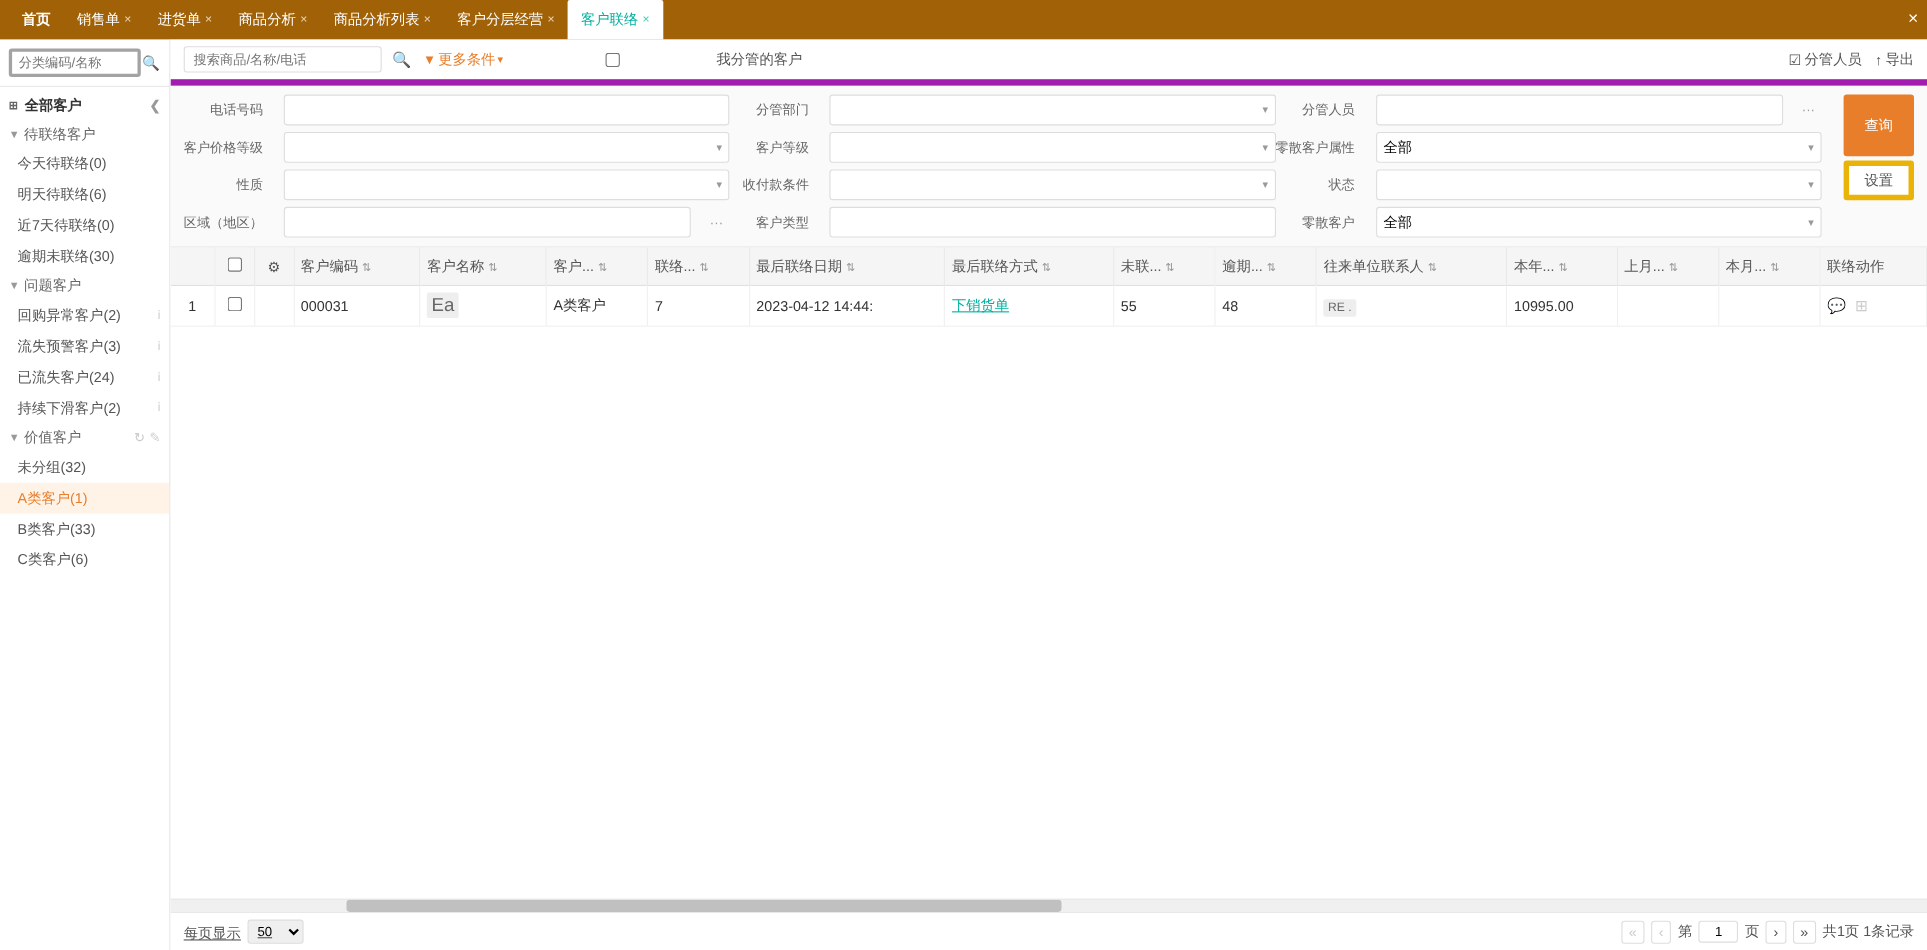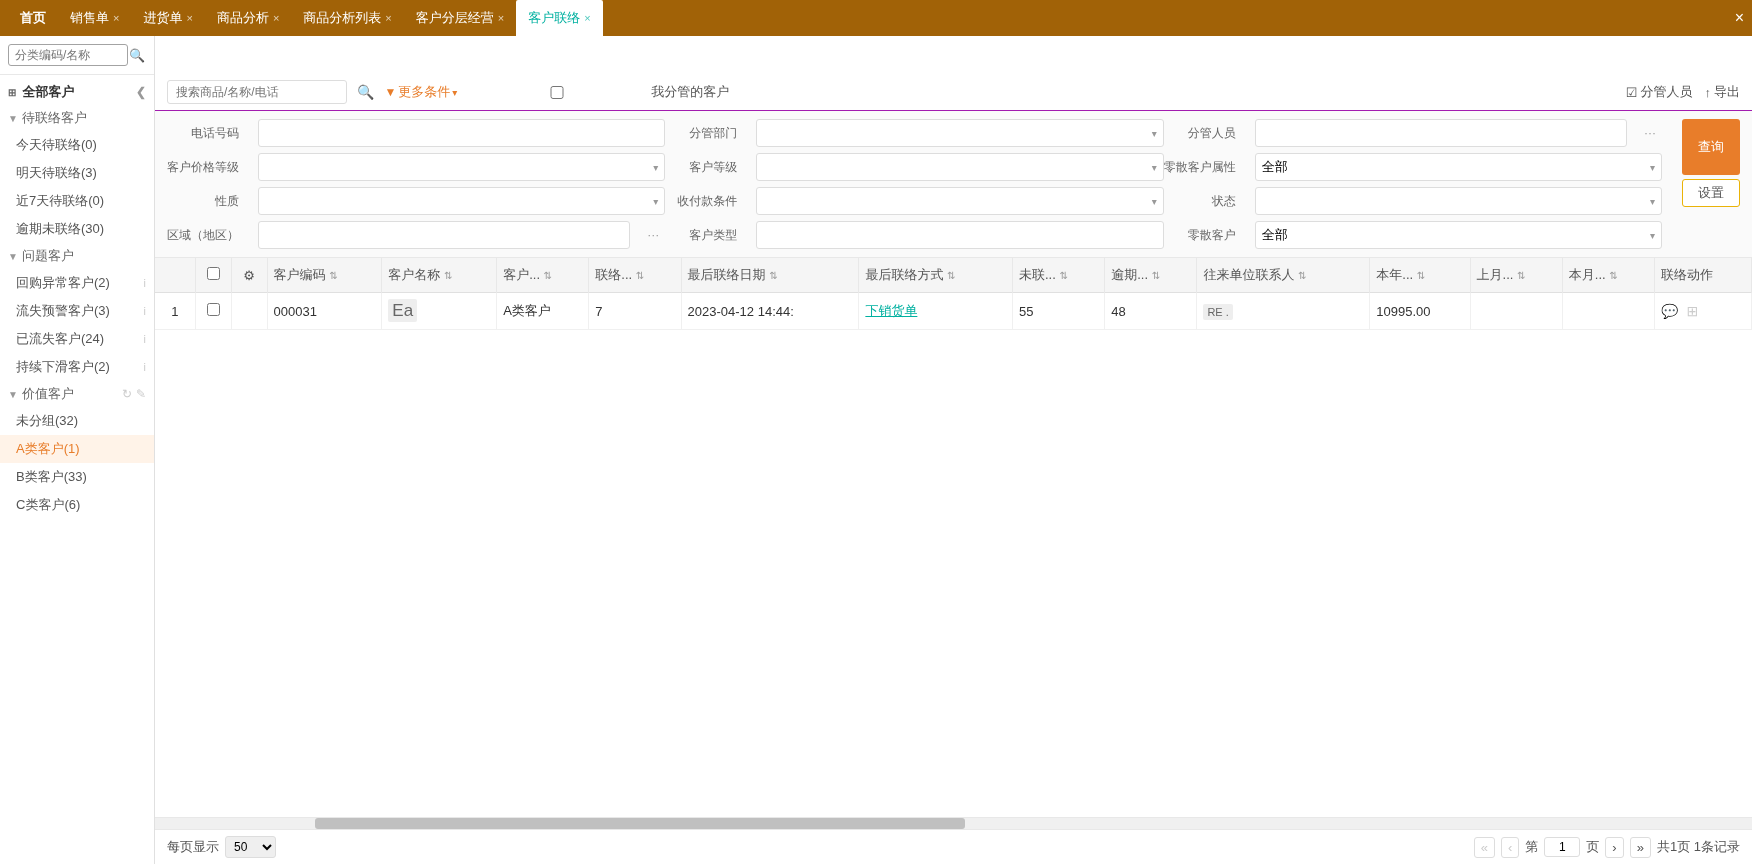--- a/index.html
+++ b/index.html
@@ -60,21 +60,21 @@
       flex-direction: column;
       flex-shrink: 0;
     }
     .sidebar-search {
       padding: 8px;
       display: flex;
       align-items: center;
       border-bottom: 1px solid #e8e8e8;
     }
     .sidebar-search input {
-      border: 1px solid #a3a3a3;
+      border: 3px solid #a3a3a3;
       border-radius: 3px;
       padding: 3px 6px;
       font-size: 12px;
       width: 100%;
       outline: none;
       color: #999;
     }
     .sidebar-search .search-icon-btn {
       background: none;
       border: none;
@@ -135,26 +135,25 @@
       flex: 1;
       display: flex;
       flex-direction: column;
       background: white;
       overflow: hidden;
     }
 
     
     .filter-toolbar {
       padding: 6px 12px;
-      border-bottom: 1px solid #a21caf;
+      border-bottom: 6px solid #a21caf;
       display: flex;
       align-items: center;
       gap: 10px;
       background: white;
-      margin-top: 38px;
     }
     .filter-toolbar input {
       border: 1px solid #ddd;
       border-radius: 3px;
       padding: 4px 8px;
       font-size: 12px;
       width: 180px;
       outline: none;
       color: #999;
     }
@@ -262,21 +261,21 @@
       color: white;
       border: none;
       border-radius: 3px;
       padding: 19px 16px;
       cursor: pointer;
       font-size: 13px;
     }
     .btn-settings {
       background: white;
       color: #555;
-      border: 1px solid #eab308;
+      border: 5px solid #eab308;
       border-radius: 3px;
       padding: 4px 14px;
       cursor: pointer;
       font-size: 13px;
     }
 
     
     .table-container {
       flex: 1;
       overflow: auto;
@@ -317,24 +316,25 @@
     .table-footer {
       border-top: 1px solid #e8e8e8;
       padding: 6px 12px;
       display: flex;
       align-items: center;
       justify-content: space-between;
       background: white;
     }
     .page-size-select {
       display: flex;
-      align-items: center;
+      align-items: flex-end;
       gap: 6px;
       color: #555;
       font-size: 12px;
+      text-decoration: underline;
     }
     .page-size-select select {
       border: 1px solid #ddd;
       border-radius: 3px;
       padding: 2px 4px;
       font-size: 12px;
       outline: none;
     }
     .pagination {
       display: flex;
@@ -427,21 +427,21 @@
       </div>
 
       <div class="sidebar-group-title">
         <span class="arrow">▼</span>
         <span>待联络客户</span>
       </div>
       <div class="sidebar-item">
         <span>今天待联络(0)</span>
       </div>
       <div class="sidebar-item">
-        <span>明天待联络(3)</span>
+        <span>明天待联络(6)</span>
       </div>
       <div class="sidebar-item">
         <span>近7天待联络(0)</span>
       </div>
       <div class="sidebar-item">
         <span>逾期未联络(30)</span>
       </div>
 
       <div class="sidebar-group-title">
         <span class="arrow">▼</span>

